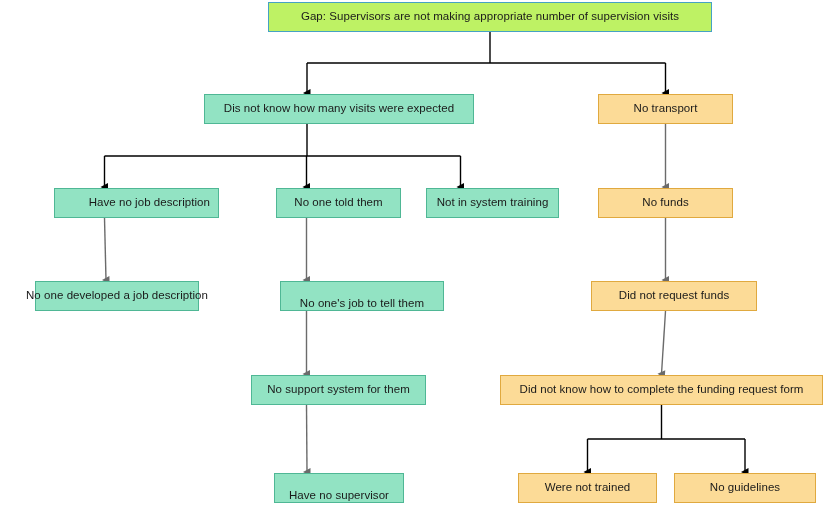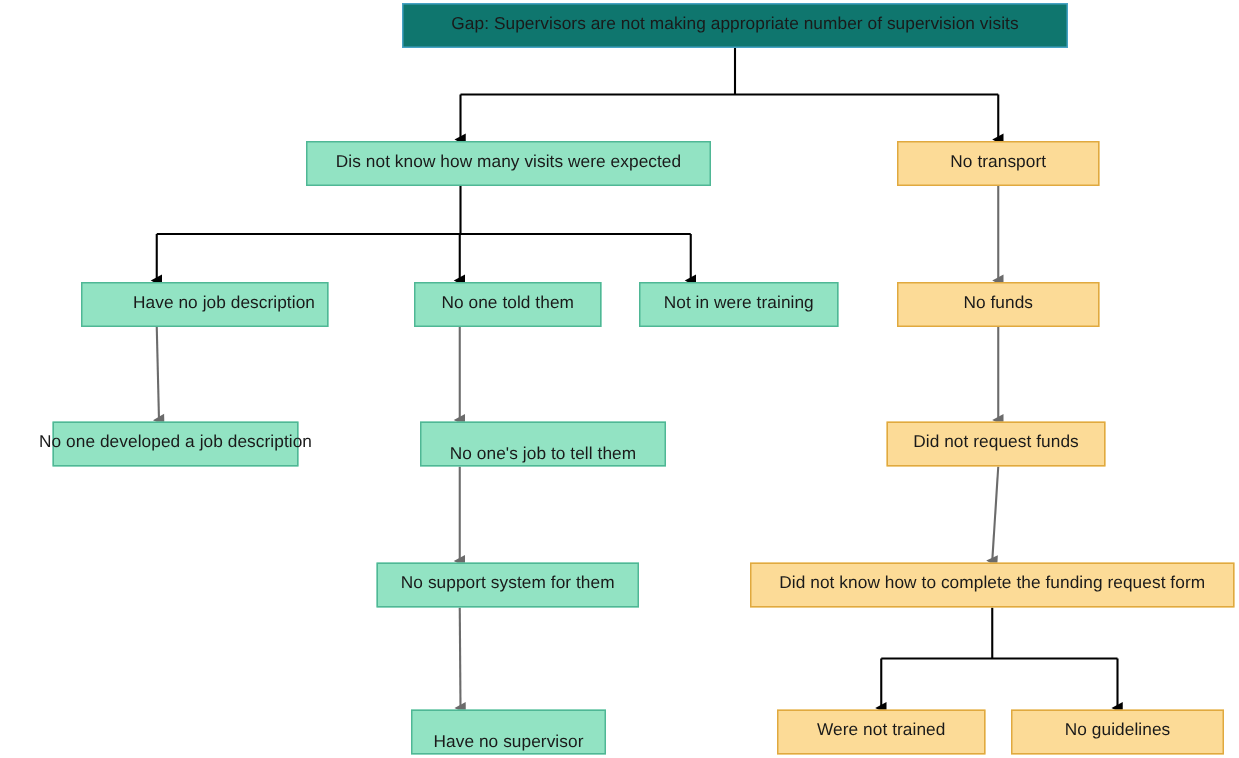--- a/index.html
+++ b/index.html
@@ -37,21 +37,21 @@
     font-size: 11.5px;
     line-height: 1.15;
     color: #1a1a1a;
     border-width: 1px;
     border-style: solid;
     padding: 0 8px;
     white-space: nowrap;
     letter-spacing: 0.05px;
   }
   .node.blue {
-    background: #0f766e;
+    background: #bef264;
     border-color: #46a2c4;
   }
   .node.green {
     background: #92e3c3;
     border-color: #4fb795;
     margin-left: 32px;
   }
   .node.orange {
     background: #fcdb97;
     border-color: #e0a93f;
@@ -103,32 +103,32 @@
       <div class="node orange" style="left: 598px; top: 94px; width: 135px; height: 30px;">
         <span>No transport</span>
       </div>
       <div class="node green" style="left: 22px; top: 188px; width: 165px; height: 30px; justify-content: flex-end;">
         <span>Have no job description</span>
       </div>
       <div class="node green" style="left: 244px; top: 188px; width: 125px; height: 30px;">
         <span>No one told them</span>
       </div>
       <div class="node green" style="left: 394px; top: 188px; width: 133px; height: 30px;">
-        <span>Not in were training</span>
+        <span>Not in system training</span>
       </div>
       <div class="node orange" style="left: 598px; top: 188px; width: 135px; height: 30px;">
         <span>No funds</span>
       </div>
       <div class="node green" style="left: 3px; top: 281px; width: 164px; height: 30px;">
         <span>No one developed a job description</span>
       </div>
       <div class="node green" style="left: 248px; top: 281px; width: 164px; height: 30px; align-items: flex-end;">
         <span>No one's job to tell them</span>
       </div>
-      <div class="node orange" style="left: 591px; top: 281px; width: 146px; height: 30px; text-align: right;">
+      <div class="node orange" style="left: 591px; top: 281px; width: 166px; height: 30px; text-align: right;">
         <span>Did not request funds</span>
       </div>
       <div class="node green" style="left: 219px; top: 375px; width: 175px; height: 30px;">
         <span>No support system for them</span>
       </div>
       <div class="node orange" style="left: 500px; top: 375px; width: 323px; height: 30px;">
         <span>Did not know how to complete the funding request form</span>
       </div>
       <div class="node green" style="left: 242px; top: 473px; width: 130px; height: 30px; align-items: flex-end;">
         <span>Have no supervisor</span>

